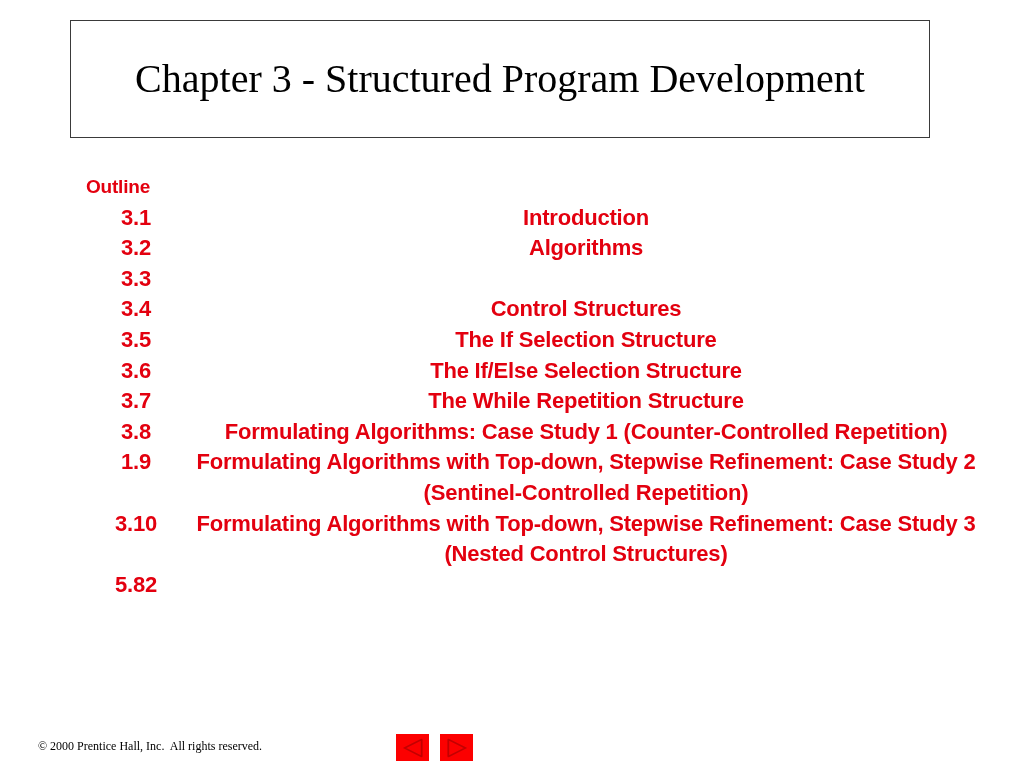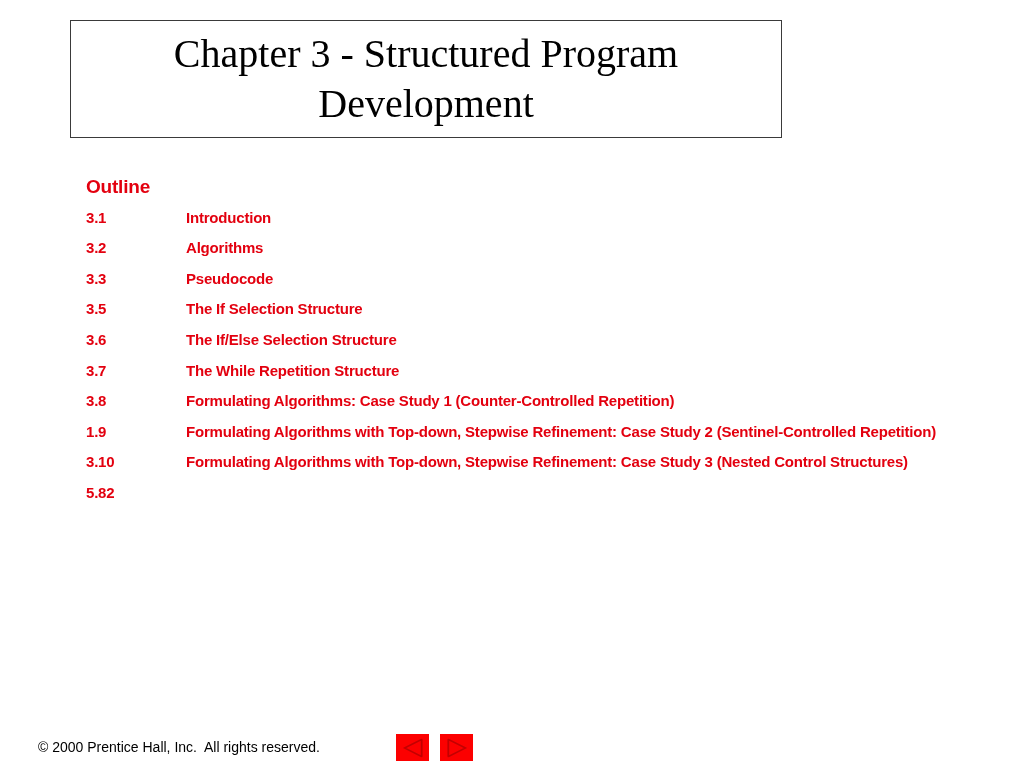--- a/index.html
+++ b/index.html
@@ -18,21 +18,21 @@
     width: 1024px;
     height: 768px;
     background: #ffffff;
   }
 
   
   .title-box {
     position: absolute;
     left: 70px;
     top: 20px;
-    width: 712px;
+    width: 860px;
     height: 118px;
     border: 1px solid #3a3a3a;
     box-sizing: border-box;
     display: flex;
     align-items: center;
     justify-content: center;
   }
   .title-text {
     font-family: "Liberation Serif", serif;
     font-size: 40px;
@@ -62,42 +62,43 @@
   }
   .outline-list {
     margin: 0;
     padding: 0;
     list-style: none;
   }
   .outline-item {
     display: flex;
     align-items: flex-start;
     font-family: "Liberation Sans", sans-serif;
-    font-size: 15px;
+    font-size: 22px;
     font-weight: bold;
     color: #E3000F;
     line-height: 30.6px;
     letter-spacing: -0.2px;
+    text-align: center;
   }
   .item-num {
     flex: 0 0 100px;
     width: 100px;
   }
   .item-label {
     flex: 1 1 auto;
     white-space: pre-line;
   }
 
   
   .footer {
     position: absolute;
     left: 38px;
     top: 739px;
-    font-family: Liberation Sans, sans-serif;
-    font-size: 14px;
+    font-family: Liberation Serif, serif;
+    font-size: 12px;
     color: #000000;
     letter-spacing: 0px;
     white-space: pre;
   }
   .nav-buttons {
     position: absolute;
     left: 396px;
     top: 734px;
     display: flex;
     gap: 11px;
@@ -136,21 +137,24 @@
         <li class="outline-item">
           <span class="item-num">3.1</span>
           <span class="item-label">Introduction</span>
         </li>
         <li class="outline-item">
           <span class="item-num">3.2</span>
           <span class="item-label">Algorithms</span>
         </li>
         <li class="outline-item">
           <span class="item-num">3.3</span>
-          <span class="item-label">Pseudocode</span>
+        </li>
+        <li class="outline-item">
+          <span class="item-num">3.4</span>
+          <span class="item-label">Control Structures</span>
         </li>
         <li class="outline-item">
           <span class="item-num">3.5</span>
           <span class="item-label">The If Selection Structure</span>
         </li>
         <li class="outline-item">
           <span class="item-num">3.6</span>
           <span class="item-label">The If/Else Selection Structure</span>
         </li>
         <li class="outline-item">

